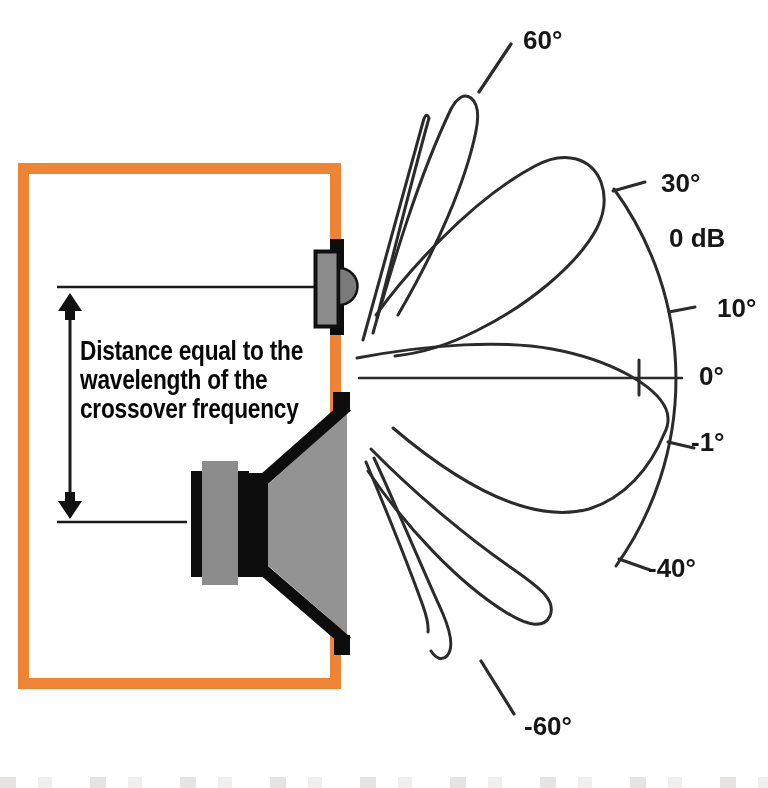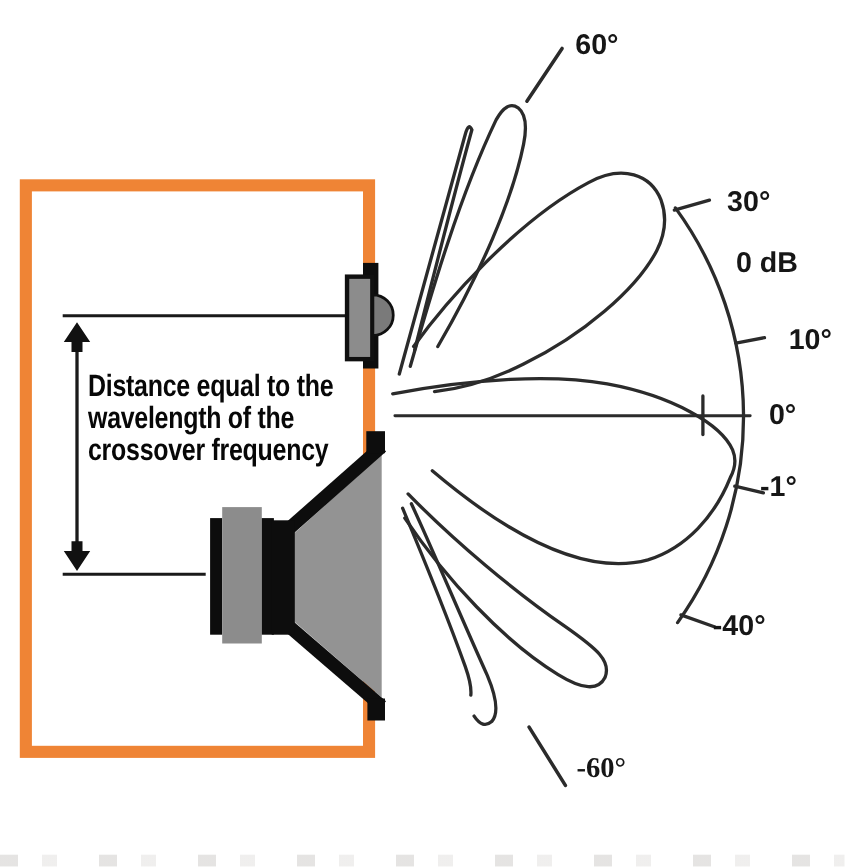--- a/index.html
+++ b/index.html
@@ -90,16 +90,16 @@
     <div>crossover frequency</div>
   </div>
 
   <div class="angle-label" style="left:523px;top:27px;">60°</div>
   <div class="angle-label" style="left:650px;top:170px;margin-left:11px;">30°</div>
   <div class="angle-label" style="left:669px;top:225px;">0 dB</div>
   <div class="angle-label" style="left:697px;top:295px;margin-left:20px;">10°</div>
   <div class="angle-label" style="left:699px;top:363px;">0°</div>
   <div class="angle-label" style="left:691px;top:429px;">-1°</div>
   <div class="angle-label" style="left:648px;top:555px;">-40°</div>
-  <div class="angle-label" style="left:524px;top:685px;font-family:Liberation Serif, serif;">-60°</div>
+  <div class="angle-label" style="left:524px;top:713px;">-60°</div>
 
   <div class="scan-noise"></div>
 </div>
 
 </body></html>

